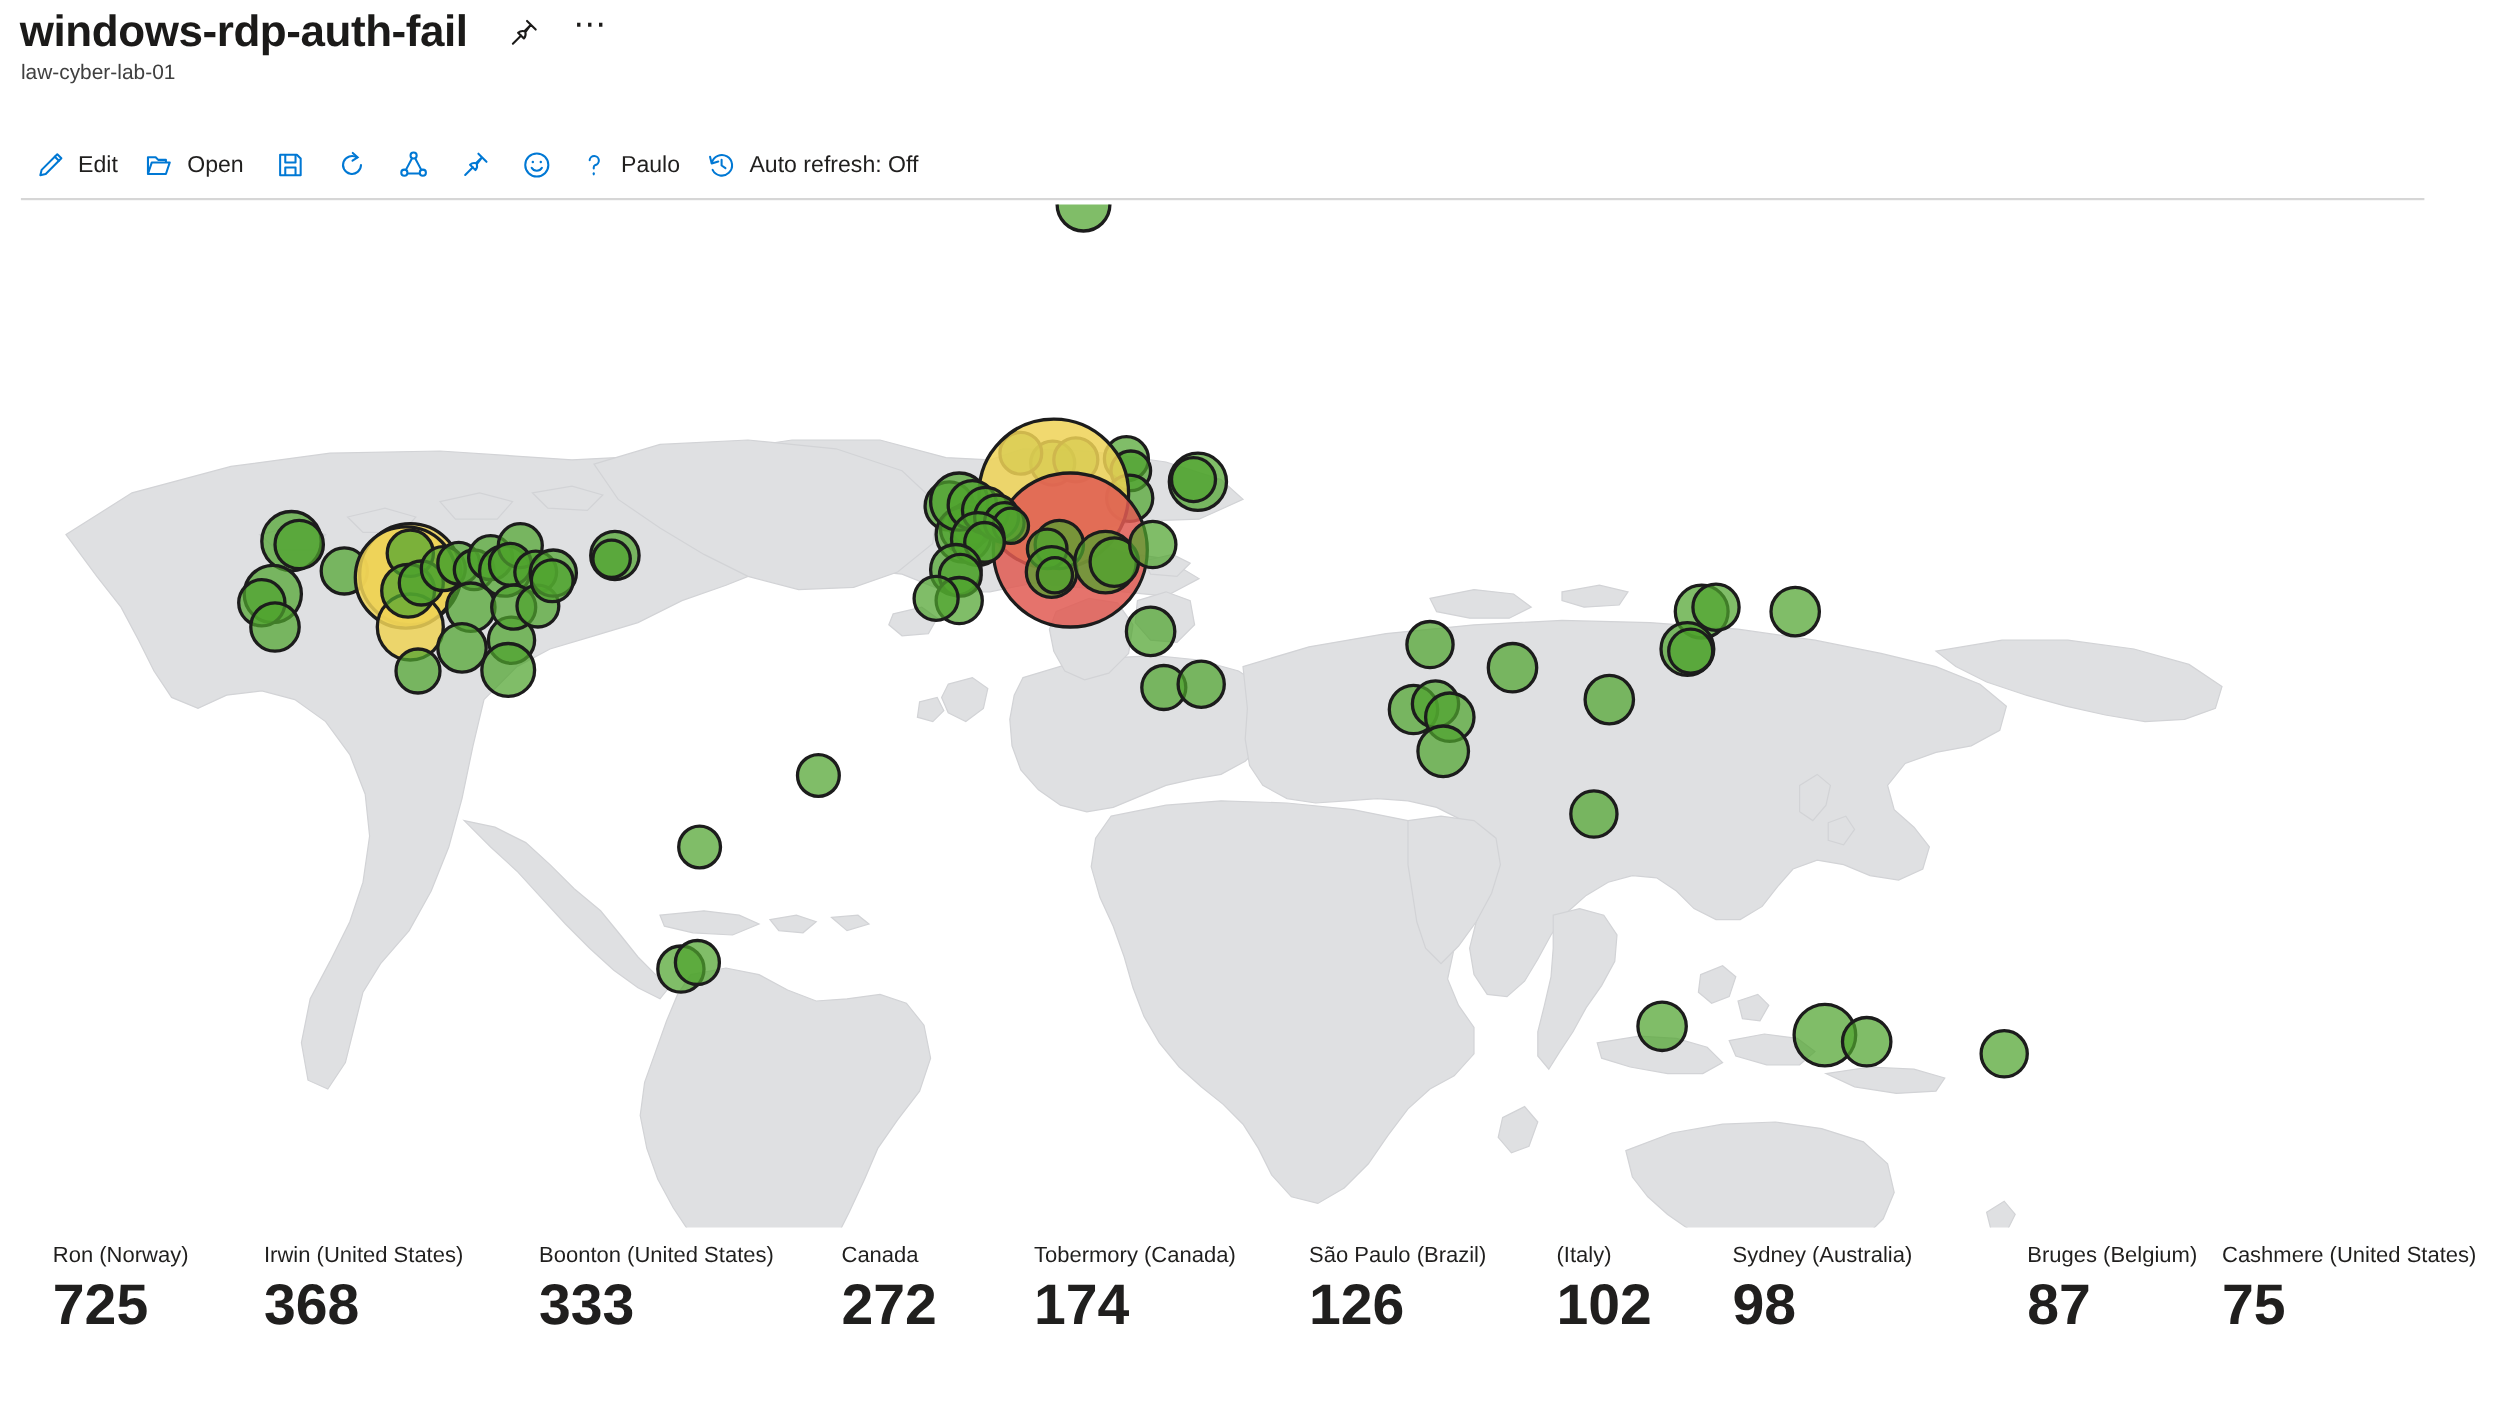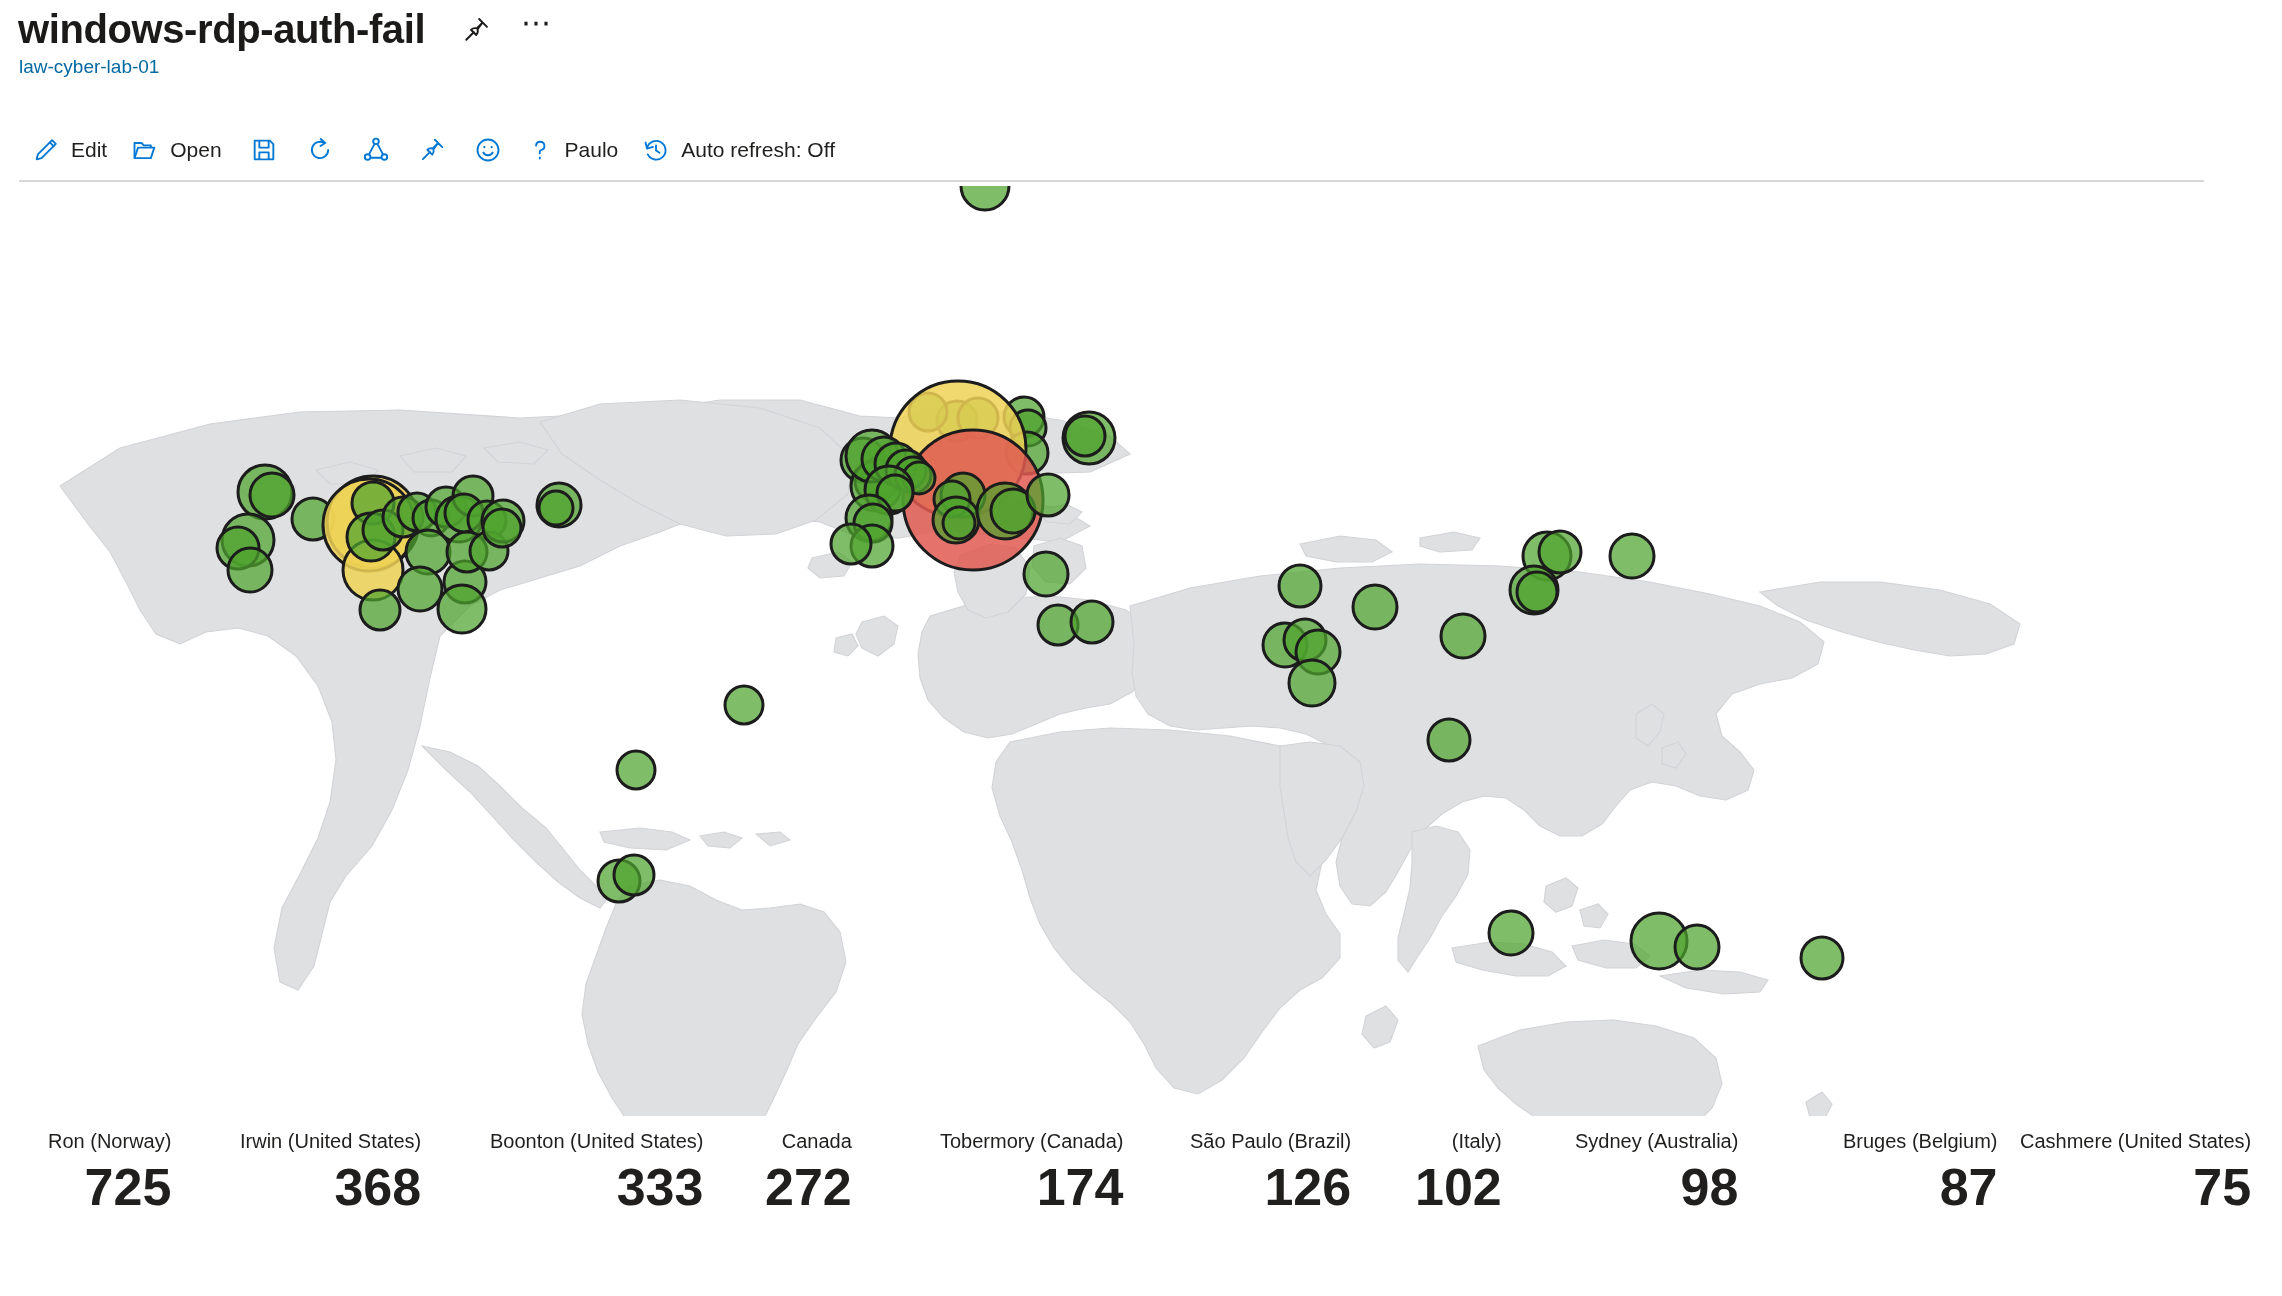--- a/index.html
+++ b/index.html
@@ -18,21 +18,21 @@
     font-size: 40px; font-weight: 700; color: #1b1a19;
     letter-spacing: -0.4px; line-height: 1.08; white-space: nowrap;
   }
   .title-pin { margin-left: 36px; width: 30px; height: 30px; color:#1b1a19; display:block; }
   .title-ellipsis {
     margin-left: 30px; font-size: 30px; color:#1b1a19; line-height: 8px;
     letter-spacing: 2px; padding-bottom: 14px; user-select:none;
   }
   .subtitle {
     padding-left: 19px; margin-top: 5px;
-    font-size: 19px; color: #0369a1; font-weight: 400;
+    font-size: 19px; color: #404040; font-weight: 400;
   }
 
   
   .cmdbar {
     position: absolute; left: 0; top: 124px; width: 100%;
     height: 52px; display: flex; align-items: center; padding-left: 8px;
     box-sizing: border-box;
     margin-left: 15px;
   }
   .cmd {
@@ -53,21 +53,21 @@
   .map-svg { position:absolute; left:0; top:0; width: 2282px; height: 930px; display:block; }
   .land { fill: #dfe0e2; stroke: #d2d3d6; stroke-width: 1.1; }
   .bub { stroke: #1c1c1c; stroke-width: 3; }
   .bub.g { fill: #4fa32e; fill-opacity: .72; }
   .bub.y { fill: #efd256; fill-opacity: .85; }
   .bub.r { fill: #e05b52; fill-opacity: .85; }
 
   
   .stats {
     position: absolute; left: 0; top: 1130px; width: 2282px; height: 150px;
-    display: flex; align-items: flex-start; text-align: right;
+    display: flex; align-items: flex-start;
   }
   .stat { flex: 0 0 auto; box-sizing: border-box; padding-left: 0; }
   .stat-label {
     font-size: 20px; color: #201f1e; font-weight: 400;
     white-space: nowrap; line-height: 1.1;
   }
   .stat-value {
     font-size: 52px; color: #201f1e; font-weight: 700;
     line-height: 1.12; margin-top: 6px; white-space: nowrap;
   }

